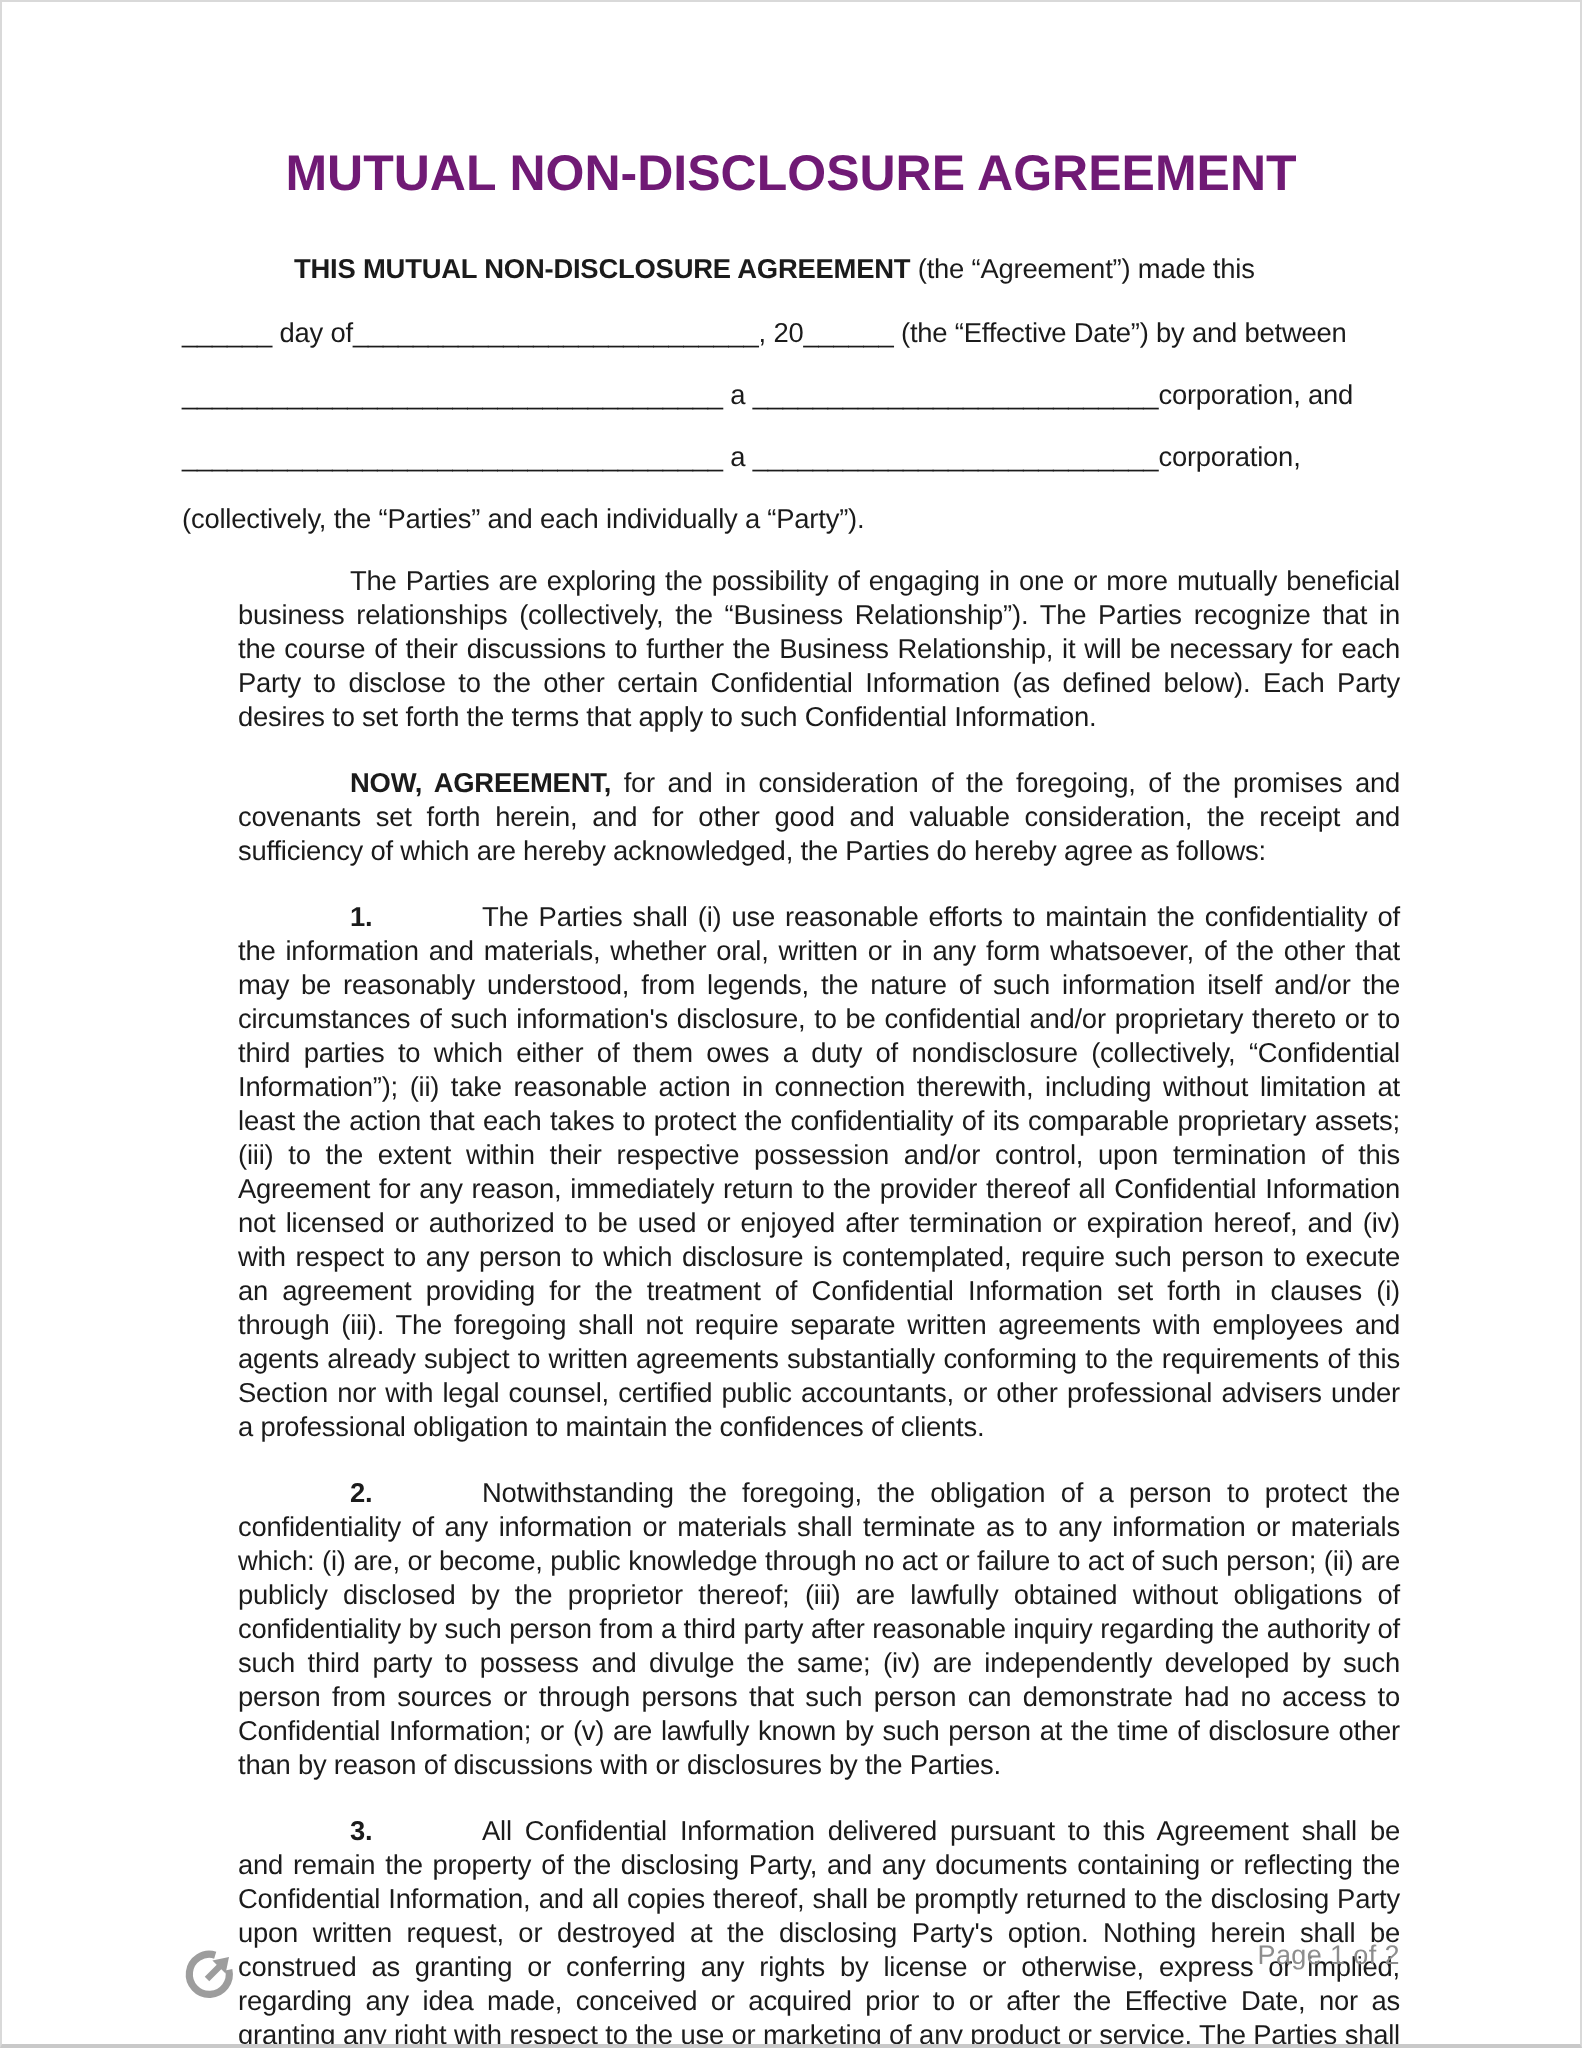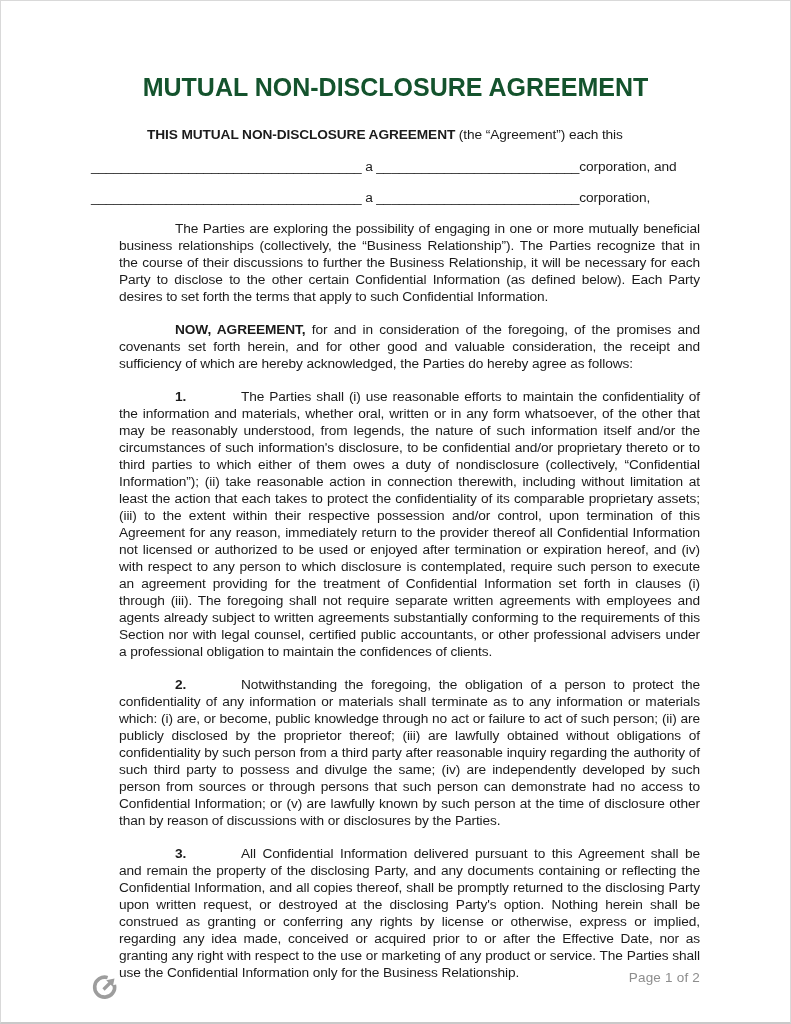--- a/index.html
+++ b/index.html
@@ -17,21 +17,21 @@
   }
   .content {
     padding: 72px 90px 0 90px;
   }
   .doc-title {
     text-align: center;
     font-size: 25px;
     font-weight: bold;
     letter-spacing: 0px;
     margin-bottom: 24px;
-    color: #14532d;
+    color: #701a75;
   }
   .line, .para {
     font-size: 13.7px;
     line-height: 17px;
     letter-spacing: -0.1px;
   }
   .fill-line {
     margin-bottom: 14px;
     white-space: nowrap;
   }
@@ -69,27 +69,29 @@
   }
 </style>
 </head>
 <body>
 
 <div class="page">
   <div class="content">
 
     <h1 class="doc-title">MUTUAL NON-DISCLOSURE AGREEMENT</h1>
 
-    <p class="line opening-line"><span class="b">THIS MUTUAL NON-DISCLOSURE AGREEMENT</span><span> (the “Agreement”) each this</span></p>
+    <p class="line opening-line"><span class="b">THIS MUTUAL NON-DISCLOSURE AGREEMENT</span><span> (the “Agreement”) made this</span></p>
 
+    <p class="line fill-line">______ day of___________________________, 20______ (the “Effective Date”) by and between</p>
 
     <p class="line fill-line">____________________________________ a ___________________________corporation, and</p>
 
     <p class="line fill-line">____________________________________ a ___________________________corporation,</p>
 
+    <p class="line fill-line">(collectively, the “Parties” and each individually a “Party”).</p>
 
     <p class="para" style="text-indent:56px">The Parties are exploring the possibility of engaging in one or more mutually beneficial business relationships (collectively, the “Business Relationship”).  The Parties recognize that in the course of their discussions to further the Business Relationship, it will be necessary for each Party to disclose to the other certain Confidential Information (as defined below). Each Party desires to set forth the terms that apply to such Confidential Information.</p>
 
     <p class="para"><span class="b">NOW, AGREEMENT,</span><span> for and in consideration of the foregoing, of the promises and covenants set forth herein, and for other good and valuable consideration, the receipt and sufficiency of which are hereby acknowledged, the Parties do hereby agree as follows:</span></p>
 
     <p class="para"><span class="num">1.</span><span>The Parties shall (i) use reasonable efforts to maintain the confidentiality of the information and materials, whether oral, written or in any form whatsoever, of the other that may be reasonably understood, from legends, the nature of such information itself and/or the circumstances of such information's disclosure, to be confidential and/or proprietary thereto or to third parties to which either of them owes a duty of nondisclosure (collectively, “Confidential Information”); (ii) take reasonable action in connection therewith, including without limitation at least the action that each takes to protect the confidentiality of its comparable proprietary assets; (iii) to the extent within their respective possession and/or control, upon termination of this Agreement for any reason, immediately return to the provider thereof all Confidential Information not licensed or authorized to be used or enjoyed after termination or expiration hereof, and (iv) with respect to any person to which disclosure is contemplated, require such person to execute an agreement providing for the treatment of Confidential Information set forth in clauses (i) through (iii).  The foregoing shall not require separate written agreements with employees and agents already subject to written agreements substantially conforming to the requirements of this Section nor with legal counsel, certified public accountants, or other professional advisers under a professional obligation to maintain the confidences of clients.</span></p>
 
     <p class="para"><span class="num">2.</span><span>Notwithstanding the foregoing, the obligation of a person to protect the confidentiality of any information or materials shall terminate as to any information or materials which: (i) are, or become, public knowledge through no act or failure to act of such person; (ii) are publicly disclosed by the proprietor thereof; (iii) are lawfully obtained without obligations of confidentiality by such person from a third party after reasonable inquiry regarding the authority of such third party to possess and divulge the same; (iv) are independently developed by such person from sources or through persons that such person can demonstrate had no access to Confidential Information; or (v) are lawfully known by such person at the time of disclosure other than by reason of discussions with or disclosures by the Parties.</span></p>
 
     <p class="para"><span class="num">3.</span><span>All Confidential Information delivered pursuant to this Agreement shall be and remain the property of the disclosing Party, and any documents containing or reflecting the Confidential Information, and all copies thereof, shall be promptly returned to the disclosing Party upon written request, or destroyed at the disclosing Party's option.  Nothing herein shall be construed as granting or conferring any rights by license or otherwise, express or implied, regarding any idea made, conceived or acquired prior to or after the Effective Date, nor as granting any right with respect to the use or marketing of any product or service.  The Parties shall use the Confidential Information only for the Business Relationship.</span></p>

